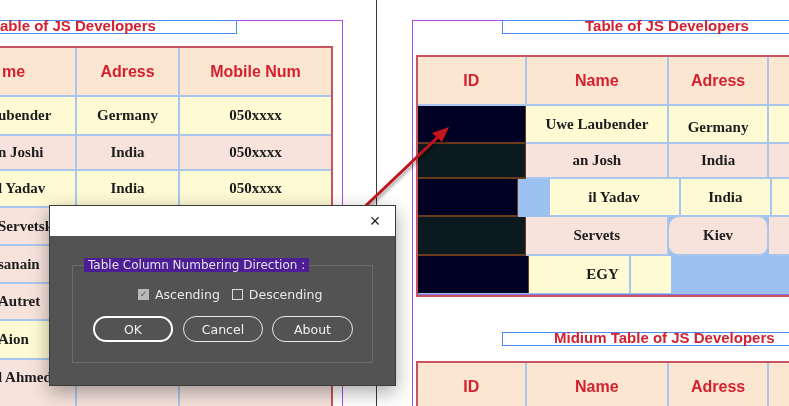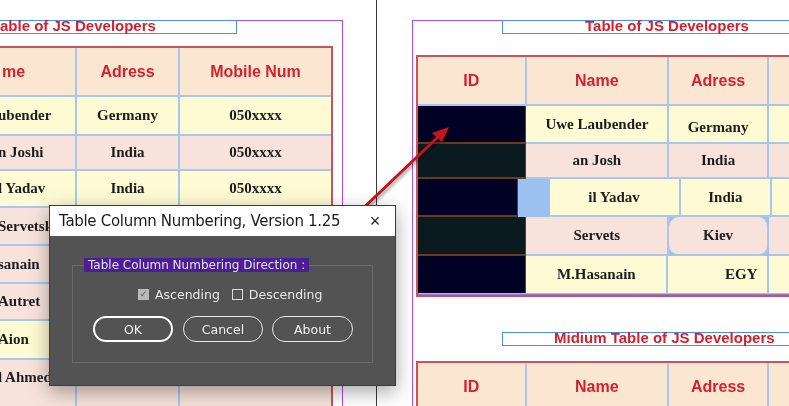--- a/index.html
+++ b/index.html
@@ -158,21 +158,20 @@
     <div class="cell body-cell yel" style="width:40px; border-right:none;"></div>
   </div>
   <div class="row" style="top:160px; height:39px;">
     <div class="cell id-teal" style="width:111px;"></div>
     <div class="cell body-cell pink" style="width:146px;">Servets</div>
     <div class="cell body-cell pink" style="width:102px;border-radius:10px;">Kiev</div>
     <div class="cell body-cell pink" style="width:40px; border-right:none;"></div>
   </div>
   <div class="row" style="top:199px; height:37px;">
     <div class="cell id-dark" style="width:111px; border-bottom:none;"></div>
-    <div class="cell body-cell yel" style="width:146px; border-bottom:none;">M.Hasanain</div>
     <div class="cell body-cell yel" style="width:102px; border-bottom:none;padding-left:47px;">EGY</div>
     <div class="cell body-cell yel" style="width:40px; border-right:none; border-bottom:none;"></div>
   </div>
 </div>
 
 <div class="title-box" style="left:502px; top:332px; width:300px;"></div>
 <div class="tbl-title" style="left:554px; top:330px;">Midium Table of JS Developers</div>
 
 <div class="tbl" style="left:416px; top:361px; width:390px; height:60px;">
   <div class="row hdr" style="top:0; height:50px;">
@@ -190,21 +189,20 @@
     </filter>
   </defs>
   <g filter="url(#sh)">
     <line x1="355" y1="216" x2="440" y2="135" stroke="#c0131c" stroke-width="3"></line>
     <polygon points="449,127 432,133 442,142" fill="#c0131c"></polygon>
   </g>
 </svg>
 
 <div class="dialog">
   <div class="dlg-titlebar">
-    <span class="dlg-title">Table Column Numbering, Version 1.25</span>
     <span class="dlg-close">×</span>
   </div>
   <div class="group"></div>
   <span class="group-label">Table Column Numbering Direction :</span>
   <div class="chk-row">
     <span class="chk on">✓</span>
     <span style="margin-right:6px;">Ascending</span>
     <span class="chk"></span>
     <span>Descending</span>
   </div>

